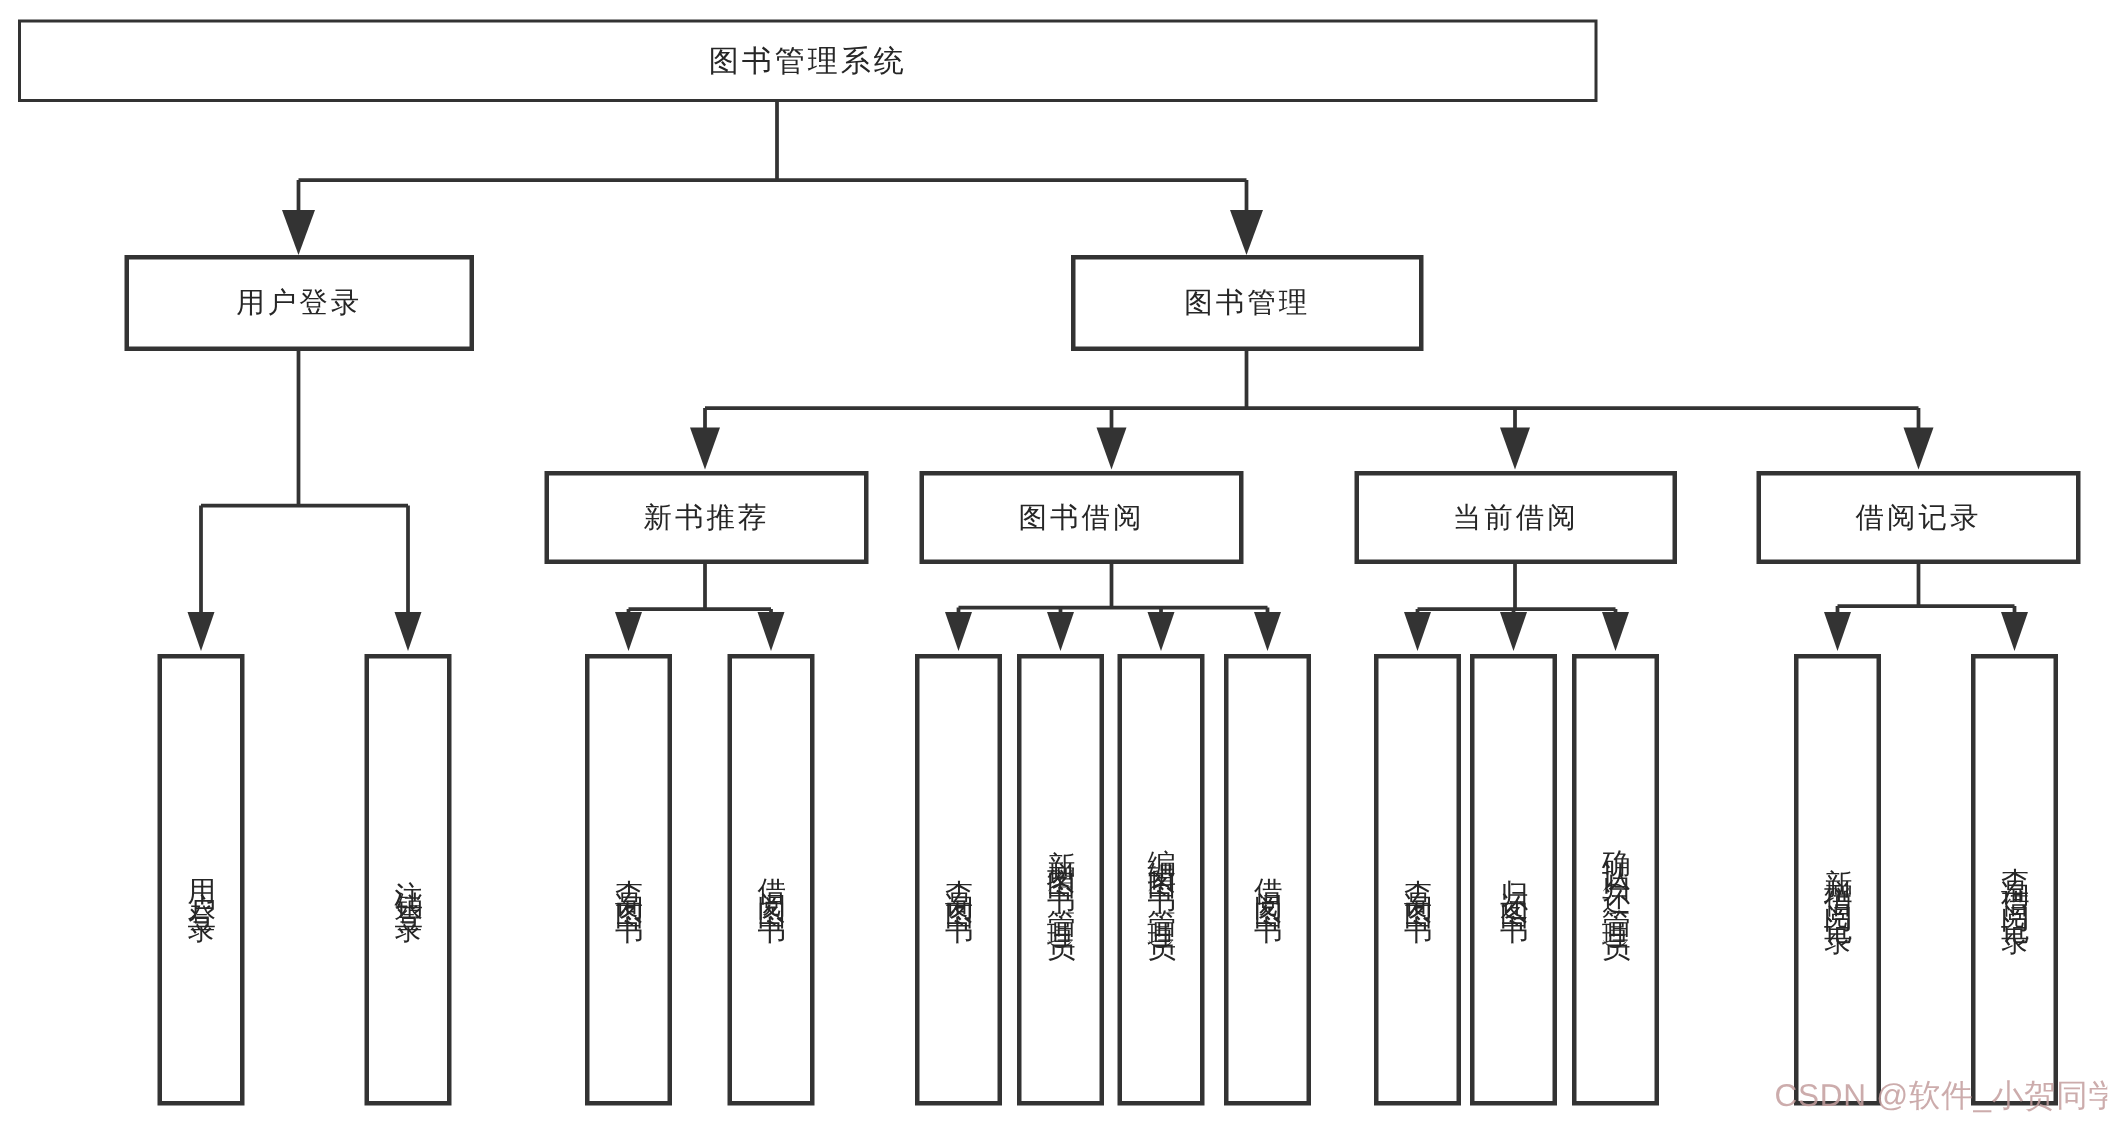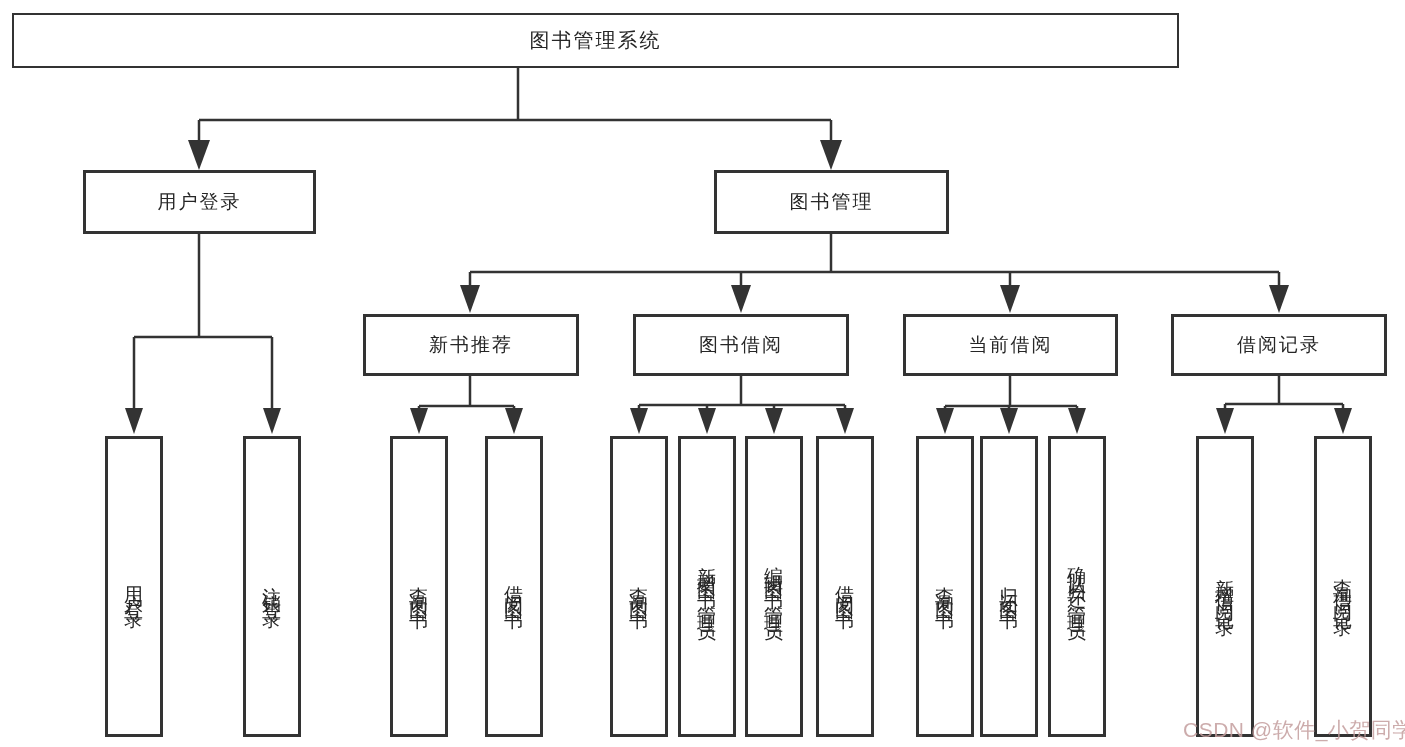--- a/index.html
+++ b/index.html
@@ -112,35 +112,35 @@
       <polygon points="698,408 716,408 707,434" fill="#333333"></polygon>
       <polygon points="765,408 783,408 774,434" fill="#333333"></polygon>
       <polygon points="836,408 854,408 845,434" fill="#333333"></polygon>
       <polygon points="936,408 954,408 945,434" fill="#333333"></polygon>
       <polygon points="1000,408 1018,408 1009,434" fill="#333333"></polygon>
       <polygon points="1068,408 1086,408 1077,434" fill="#333333"></polygon>
       <polygon points="1216,408 1234,408 1225,434" fill="#333333"></polygon>
       <polygon points="1334,408 1352,408 1343,434" fill="#333333"></polygon>
     </svg>
 
-  <div class="node h root" style="left:12px; top:13px; width:1167px; height:55px;">
+  <div class="node h root" style="left:12px; top:13px; width:1053px; height:55px;">
     <span>图书管理系统</span>
   </div>
 
   <div class="node h" style="left:83px; top:170px; width:233px; height:64px;">
     <span>用户登录</span>
   </div>
   <div class="node h" style="left:714px; top:170px; width:235px; height:64px;">
     <span>图书管理</span>
   </div>
 
   <div class="node h" style="left:363px; top:314px; width:216px; height:62px;font-family:Liberation Serif, serif;">
     <span>新书推荐</span>
   </div>
-  <div class="node h" style="left:633px; top:314px; width:216px; height:62px;">
+  <div class="node h" style="left:613px; top:314px; width:216px; height:62px;">
     <span>图书借阅</span>
   </div>
   <div class="node h" style="left:903px; top:314px; width:215px; height:62px;align-items:center;">
     <span>当前借阅</span>
   </div>
   <div class="node h" style="left:1171px; top:314px; width:216px; height:62px;">
     <span>借阅记录</span>
   </div>
 
   <div class="node v" style="left:105px; top:436px; width:58px; height:301px;">

